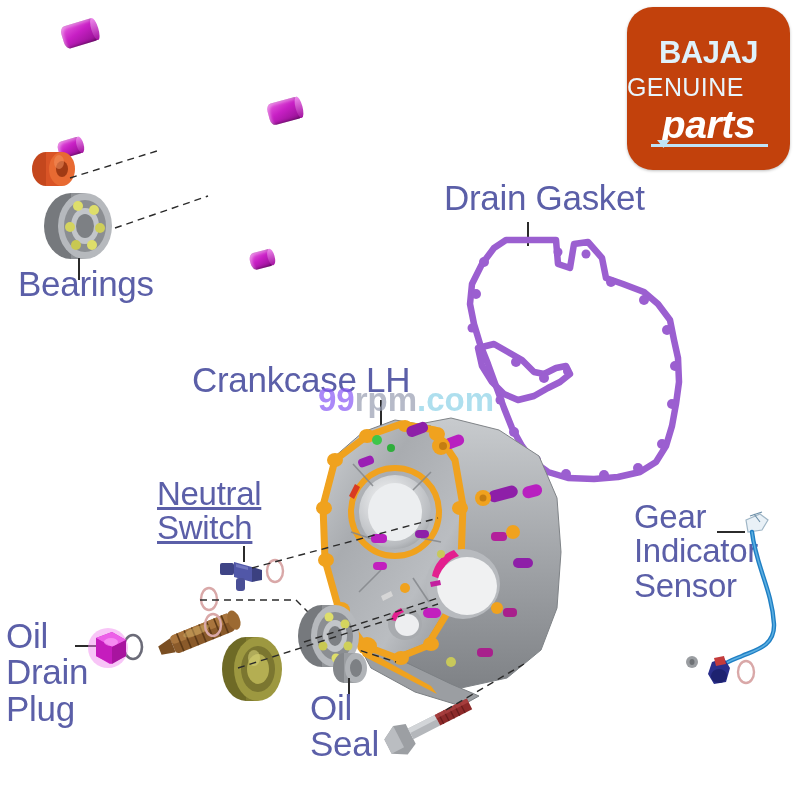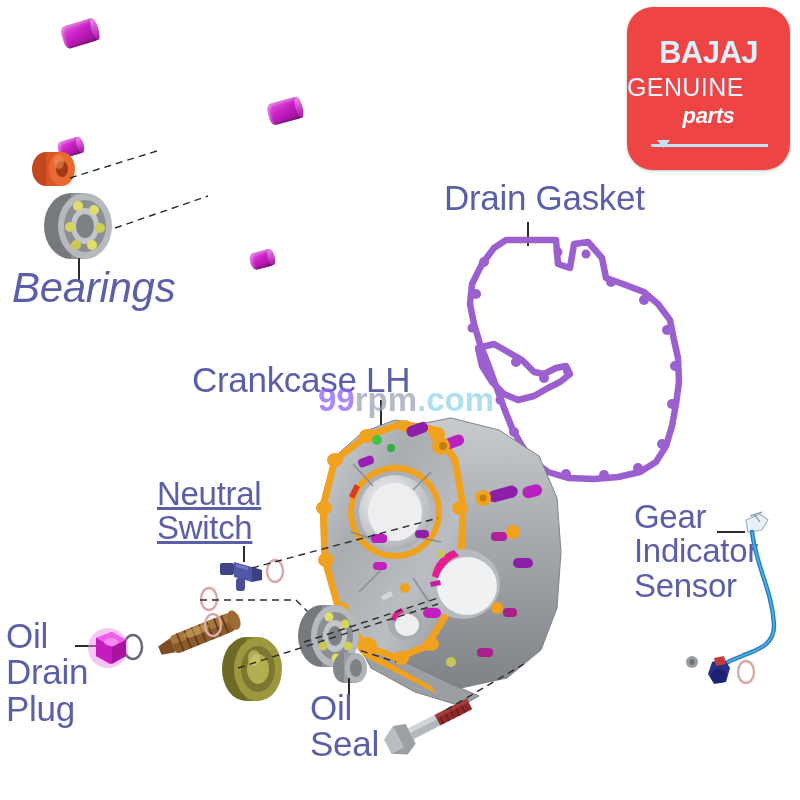--- a/index.html
+++ b/index.html
@@ -23,21 +23,21 @@
   .label {
     position: absolute;
     color: #5b5fa8;
     font-family: "Liberation Sans", sans-serif;
     font-weight: 400;
     line-height: 1.04;
     white-space: pre-line;
     letter-spacing: -0.3px;
     user-select: none;
   }
-  .lbl-bearings   { left: 12px;  top: 266px; font-size: 42px; font-style: italic; }
+  .lbl-bearings   { left: 18px;  top: 266px; font-size: 35px; }
   .lbl-sealgasket { left: 444px; top: 180px; font-size: 35px; }
   .lbl-crankcase  { left: 192px; top: 362px; font-size: 35px; }
   .lbl-neutral    { left: 157px; top: 477px; font-size: 33px; text-align: left; text-decoration: underline; }
   .lbl-oildrain   { left: 6px;   top: 618px; font-size: 35px; }
   .lbl-oilseal    { left: 310px; top: 690px; font-size: 35px; }
   .lbl-gear       { left: 590px; top: 500px; font-size: 33px; margin-left: 44px; }
 
   
   .leader {
     position: absolute;
@@ -46,21 +46,21 @@
   .leader-v { width: 1.6px; }
   .leader-h { height: 1.6px; }
 
   
   #logo {
     position: absolute;
     left: 627px;
     top: 7px;
     width: 163px;
     height: 163px;
-    background: #ef4444;
+    background: #c2410c;
     border-radius: 26px;
     box-shadow: 0 1px 3px rgba(0,0,0,.25);
   }
   #logo .lg-bajaj {
     position: absolute;
     top: 28px;
     left: 0; right: 0;
     text-align: center;
     color: #dff1fb;
     font-size: 31px;
@@ -78,21 +78,21 @@
     font-weight: 400;
     letter-spacing: 0.4px;
     font-family: Liberation Sans, sans-serif;
   }
   #logo .lg-parts {
     position: absolute;
     top: 96px;
     left: 0; right: 0;
     text-align: center;
     color: #ffffff;
-    font-size: 22px;
+    font-size: 39px;
     font-weight: 700;
     font-style: italic;
     letter-spacing: -0.4px;
     font-family: "Liberation Sans", sans-serif;
   }
   #logo .lg-rule {
     position: absolute;
     left: 24px;
     right: 22px;
     top: 137px;

